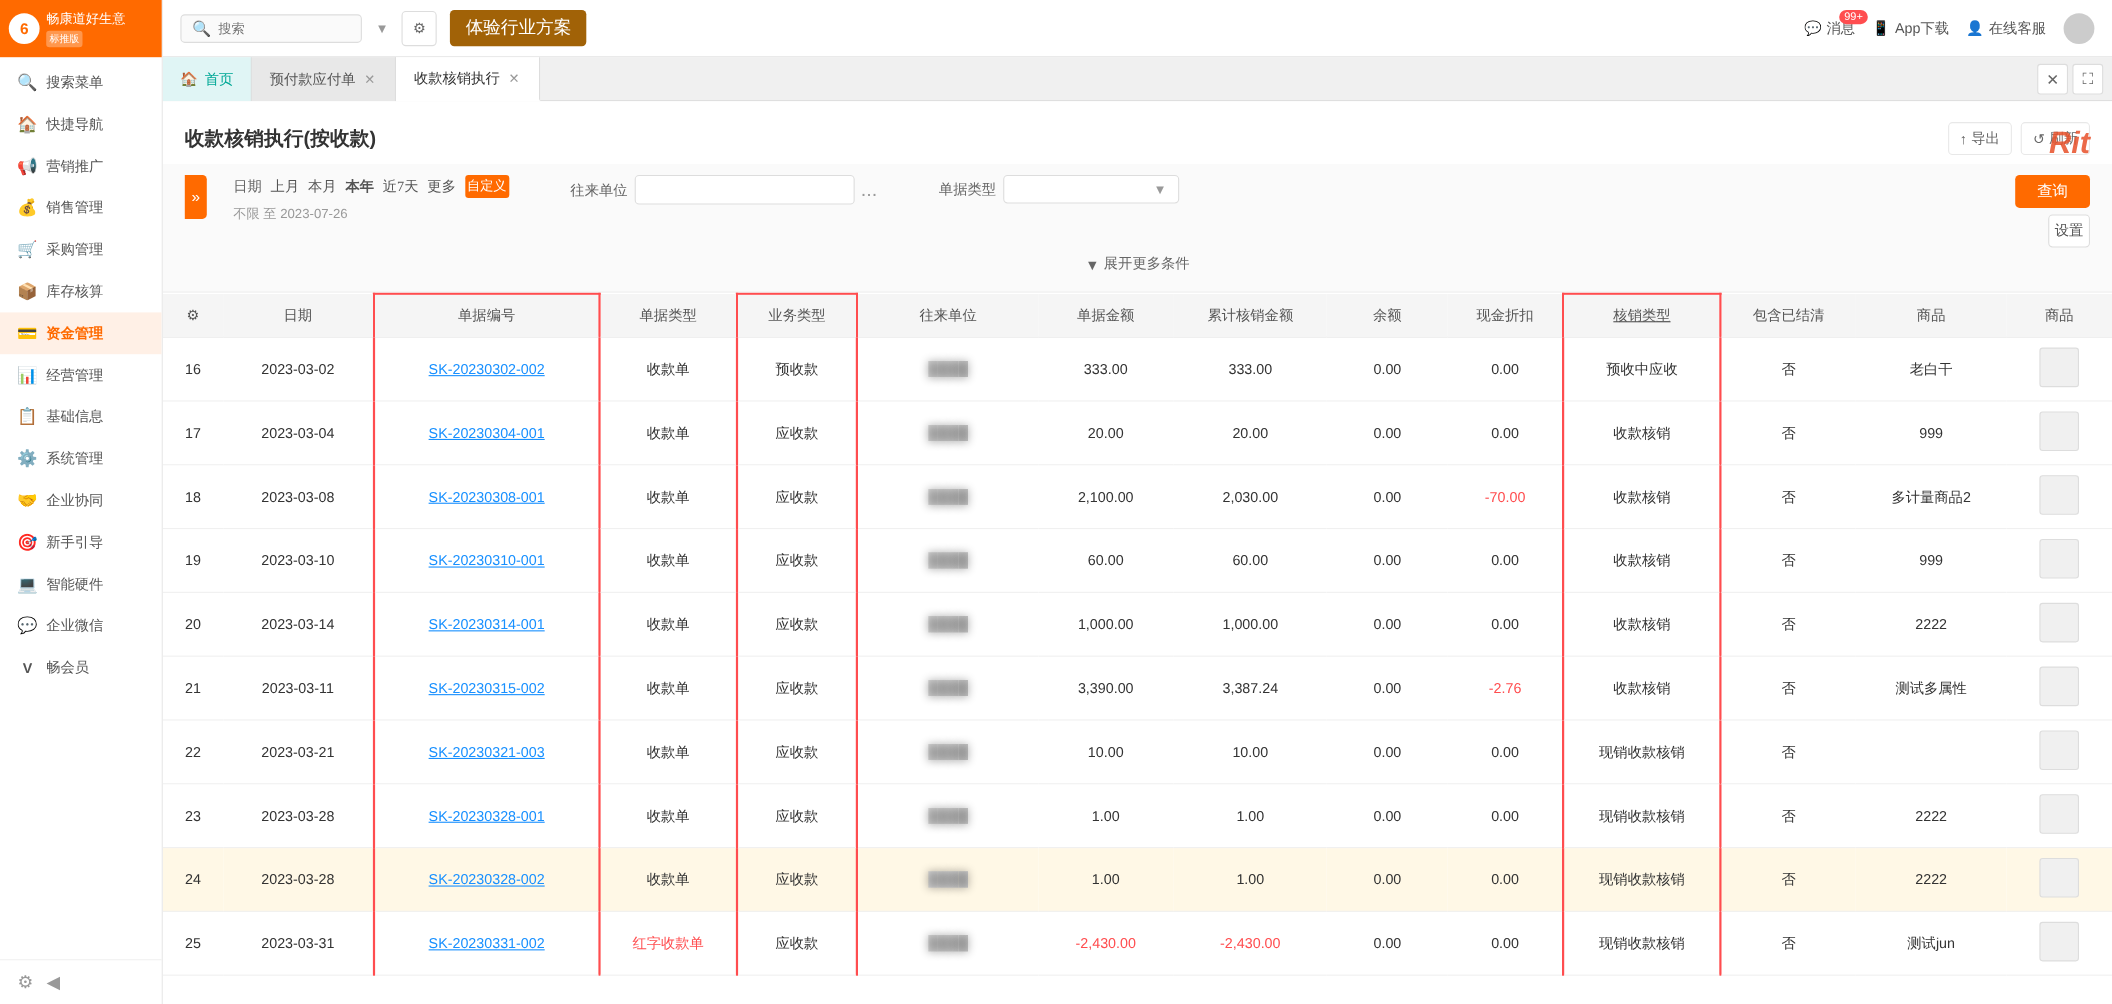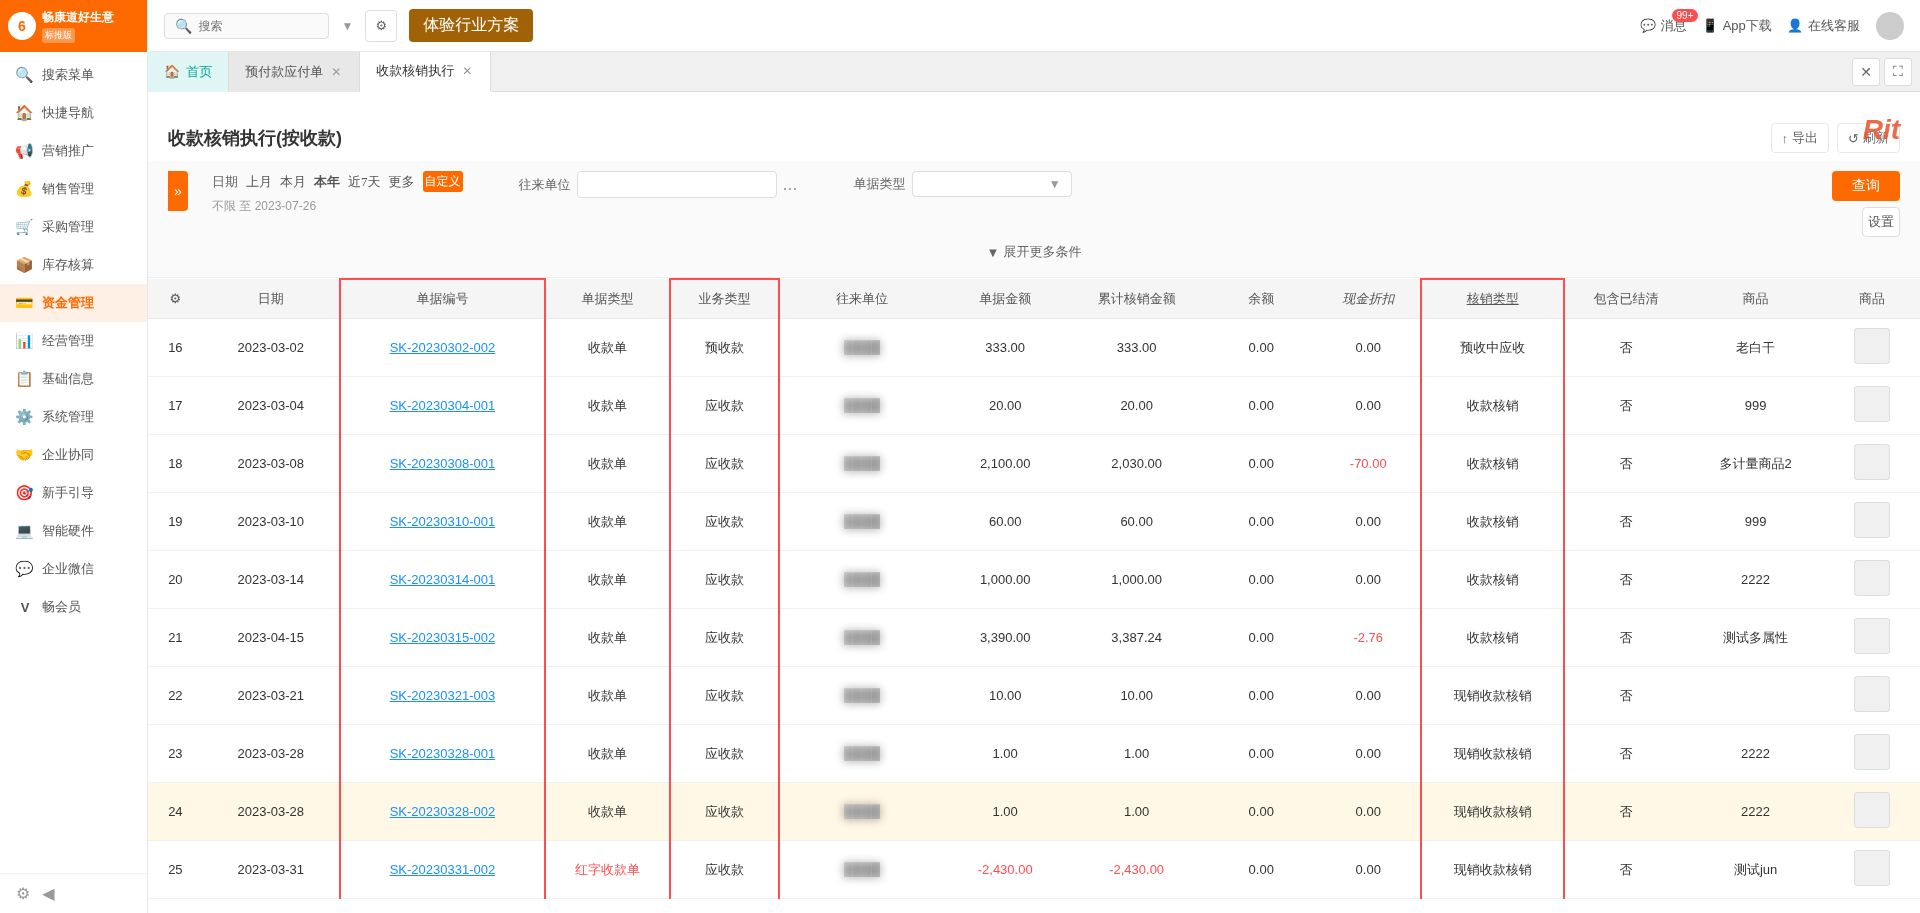--- a/index.html
+++ b/index.html
@@ -40,21 +40,21 @@
     .tab.active { background: #fff; color: #333; border-bottom: 2px solid #fff; }
     .tab.home { background: #e0f5f5; color: #00a896; }
     .tab-close { color: #999; font-size: 12px; cursor: pointer; padding: 2px; }
     .tabbar-controls { margin-left: auto; display: flex; align-items: center; gap: 4px; padding-right: 8px; }
     .tabbar-ctrl-btn { width: 28px; height: 28px; display: flex; align-items: center; justify-content: center; color: #666; cursor: pointer; border: 1px solid #ddd; border-radius: 3px; background: #fff; font-size: 14px; }
 
     
     .content { flex: 1; overflow: hidden; display: flex; flex-direction: column; background: #fff; }
 
     
-    .page-header { padding: 31px 20px 8px; display: flex; align-items: center; justify-content: space-between; }
+    .page-header { padding: 19px 20px 8px; display: flex; align-items: center; justify-content: space-between; }
     .page-title { font-size: 18px; font-weight: bold; color: #333; }
     .page-actions { display: flex; gap: 8px; }
     .action-btn { display: flex; align-items: center; gap: 4px; font-size: 13px; color: #666; cursor: pointer; border: 1px solid #e8e8e8; border-radius: 4px; padding: 5px 10px; background: #fff; }
     .filter-row { display: flex; align-items: center; gap: 12px; flex-wrap: wrap; }
     .filter-custom-btn { background: #ff6a00; color: #fff; border: none; border-radius: 3px; padding: 2px 2px; font-size: 12px; cursor: pointer; }
     .filter-input { border: 1px solid #ddd; border-radius: 4px; padding: 5px 10px; font-size: 13px; width: 180px; color: #333; }
     .query-btn { background: #ff6a00; color: #fff; border: none; border-radius: 4px; padding: 6px 20px; font-size: 14px; cursor: pointer; }
     .settings-btn { background: #fff; color: #555; border: 1px solid #ddd; border-radius: 4px; padding: 5px 5px; font-size: 13px; cursor: pointer; }
     .expand-conditions { display: flex; align-items: center; justify-content: center; padding: 6px; color: #666; font-size: 13px; cursor: pointer; gap: 4px; }
 
@@ -66,21 +66,21 @@
     .data-table td { padding: 9px 12px; text-align: center; font-size: 13px; border-bottom: 1px solid #f0f0f0; color: #333; white-space: nowrap; }
     .data-table tr.highlighted td { background: #fff8e6; }
     .link-cell { color: #1890ff; cursor: pointer; text-decoration: underline; }
     .col-date { width: 100px; }
     .col-doc { width: 150px; }
     .col-type { width: 80px; }
     .col-biz { width: 80px; }
     .col-partner { width: 120px; }
     .col-amount { width: 90px; }
     .col-balance { width: 80px; }
-    .col-discount { width: 70px; font-style: italic; }
+    .col-discount { width: 70px; }
     .col-cancel-type { width: 100px; text-decoration: underline; }
     .col-included { width: 80px; }
     .col-goods { width: 100px; }
     .col-goods-img { width: 70px; }
     .col-settings { width: 40px; text-align: center; }
     .th-highlighted-doc { border-left: 2px solid #ff4d4f !important; border-right: 2px solid #ff4d4f !important; border-top: 2px solid #ff4d4f !important; }
     .td-highlighted-doc { border-left: 2px solid #ff4d4f !important; border-right: 2px solid #ff4d4f !important; }
     .th-highlighted-biz { border-left: 2px solid #ff4d4f !important; border-right: 2px solid #ff4d4f !important; border-top: 2px solid #ff4d4f !important; }
     .td-highlighted-biz { border-left: 2px solid #ff4d4f !important; border-right: 2px solid #ff4d4f !important; }
     .th-highlighted-cancel { border-left: 2px solid #ff4d4f !important; border-right: 2px solid #ff4d4f !important; border-top: 2px solid #ff4d4f !important; }
@@ -106,21 +106,21 @@
   </style>
 </head>
 <body>
 
 <div class="sidebar">
   <div class="sidebar-logo">
     <div class="sidebar-logo-icon">
       <span>6</span>
     </div>
     <div>
-      <div style="font-size:12px;font-weight:bold;">畅康道好生意</div>
+      <div style="font-size:12px;font-weight:normal;">畅康道好生意</div>
       <div class="sidebar-logo-badge">标推版</div>
     </div>
   </div>
   <div class="sidebar-nav">
 
     <div class="sidebar-item">
       <span class="icon">🔍</span>
       <span>搜索菜单</span>
     </div>
     <div class="sidebar-item">
@@ -389,21 +389,21 @@
       <td style="">1,000.00</td>
       <td>0.00</td>
       <td style="">0.00</td>
       <td class="td-highlighted-cancel">收款核销</td>
       <td>否</td>
       <td>2222</td>
       <td><span class="goods-img"></span></td>
     </tr>
             <tr>
       <td>21</td>
-      <td>2023-04-15</td>
+      <td>2023-03-11</td>
       <td class="td-highlighted-doc"><span class="link-cell">SK-20230315-002</span></td>
       <td style="">收款单</td>
       <td class="td-highlighted-biz">应收款</td>
       <td><span class="blurred">████</span></td>
       <td style="">3,390.00</td>
       <td style="">3,387.24</td>
       <td>0.00</td>
       <td style="color:#ff4d4f;">-2.76</td>
       <td class="td-highlighted-cancel">收款核销</td>
       <td>否</td>

